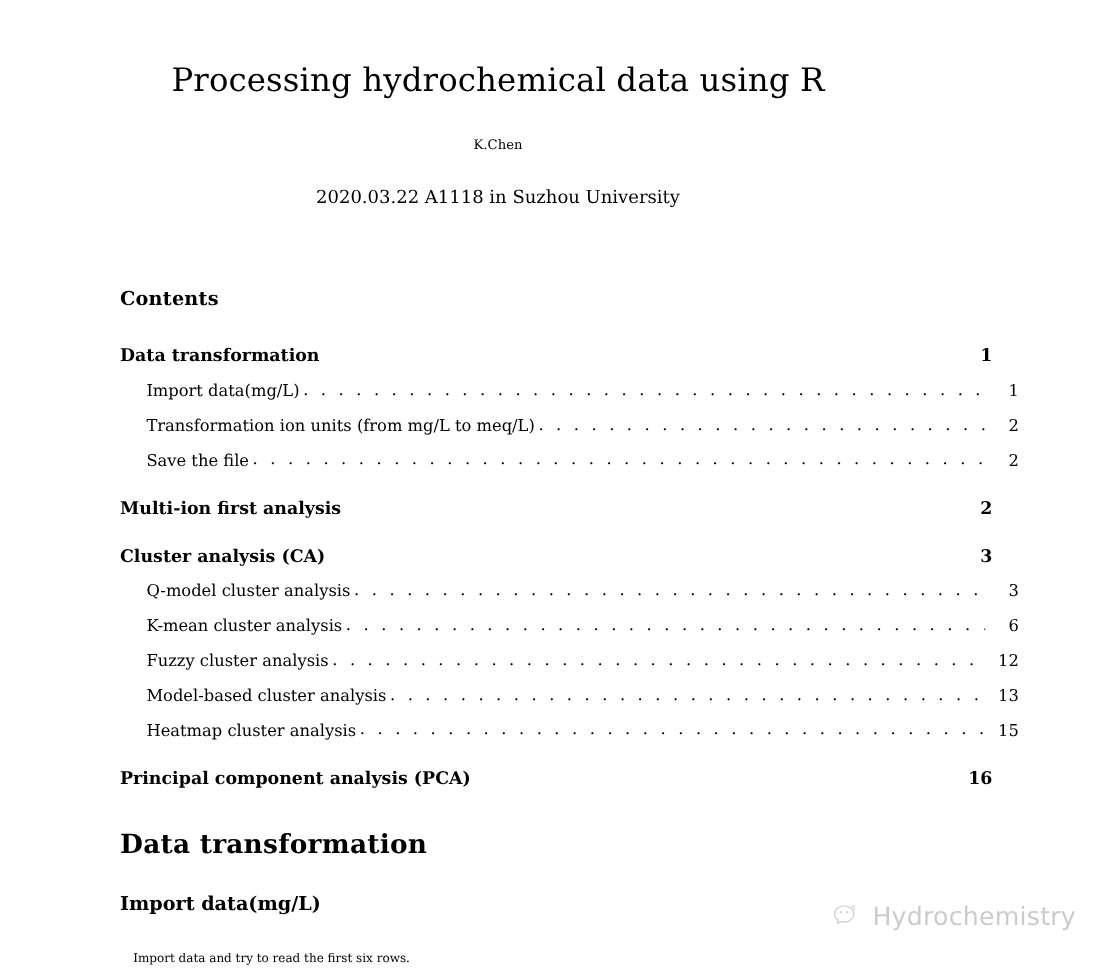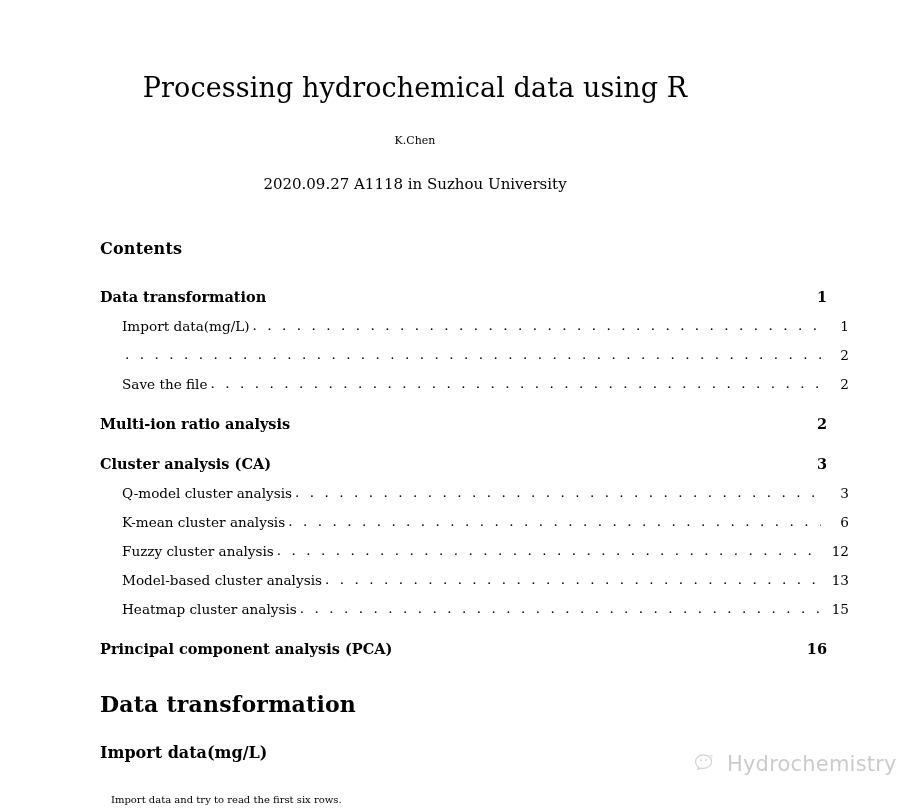--- a/index.html
+++ b/index.html
@@ -22,21 +22,20 @@
     inset: 0;
   }
 
   
   .titleblock {
     position: absolute;
     left: 0;
     top: 52px;
     width: 830px;
     text-align: center;
-    margin-top: 20px;
   }
   .doc-title {
     font-size: 27px;
     font-weight: normal;
     letter-spacing: 0.1px;
     line-height: 1.2;
     margin: 0;
   }
   .doc-author {
     font-size: 11px;
@@ -165,47 +164,48 @@
   }
 </style>
 </head>
 <body>
 
 <div class="page">
 
   <div class="titleblock">
     <h1 class="doc-title">Processing hydrochemical data using R</h1>
     <p class="doc-author">K.Chen</p>
-    <p class="doc-date">2020.09.27 A1118 in Suzhou University</p>
+    <p class="doc-date">2020.03.22 A1118 in Suzhou University</p>
   </div>
 
   <h2 class="contents-heading">Contents</h2>
 
   <div class="toc" id="toc">
       <div class="toc-row level1">
         <span class="toc-label">Data transformation</span>
         <span class="toc-dots">. . . . . . . . . . . . . . . . . . . . . . . . . . . . . . . . . . . . . . . . . . . . . . . . . . . . . . . . . . . . . . . . . . . . . . . . . . . . . . . . . . . . . . . . . . . . . . .</span>
         <span class="toc-page">1</span>
       </div>
       <div class="toc-row level2">
         <span class="toc-label">Import data(mg/L)</span>
         <span class="toc-dots">. . . . . . . . . . . . . . . . . . . . . . . . . . . . . . . . . . . . . . . . . . . . . . . . . . . . . . . . . . . . . . . . . . . . . . . . . . . . . . . . . . . . . . . . . . . . . . .</span>
         <span class="toc-page">1</span>
       </div>
       <div class="toc-row level2">
+        <span class="toc-label">Transformation ion units (from mg/L to meq/L)</span>
         <span class="toc-dots">. . . . . . . . . . . . . . . . . . . . . . . . . . . . . . . . . . . . . . . . . . . . . . . . . . . . . . . . . . . . . . . . . . . . . . . . . . . . . . . . . . . . . . . . . . . . . . .</span>
         <span class="toc-page">2</span>
       </div>
       <div class="toc-row level2">
         <span class="toc-label">Save the file</span>
         <span class="toc-dots">. . . . . . . . . . . . . . . . . . . . . . . . . . . . . . . . . . . . . . . . . . . . . . . . . . . . . . . . . . . . . . . . . . . . . . . . . . . . . . . . . . . . . . . . . . . . . . .</span>
         <span class="toc-page">2</span>
       </div>
       <div class="toc-row level1">
-        <span class="toc-label">Multi-ion ratio analysis</span>
+        <span class="toc-label">Multi-ion first analysis</span>
         <span class="toc-dots">. . . . . . . . . . . . . . . . . . . . . . . . . . . . . . . . . . . . . . . . . . . . . . . . . . . . . . . . . . . . . . . . . . . . . . . . . . . . . . . . . . . . . . . . . . . . . . .</span>
         <span class="toc-page">2</span>
       </div>
       <div class="toc-row level1">
         <span class="toc-label">Cluster analysis (CA)</span>
         <span class="toc-dots">. . . . . . . . . . . . . . . . . . . . . . . . . . . . . . . . . . . . . . . . . . . . . . . . . . . . . . . . . . . . . . . . . . . . . . . . . . . . . . . . . . . . . . . . . . . . . . .</span>
         <span class="toc-page">3</span>
       </div>
       <div class="toc-row level2">
         <span class="toc-label">Q-model cluster analysis</span>

